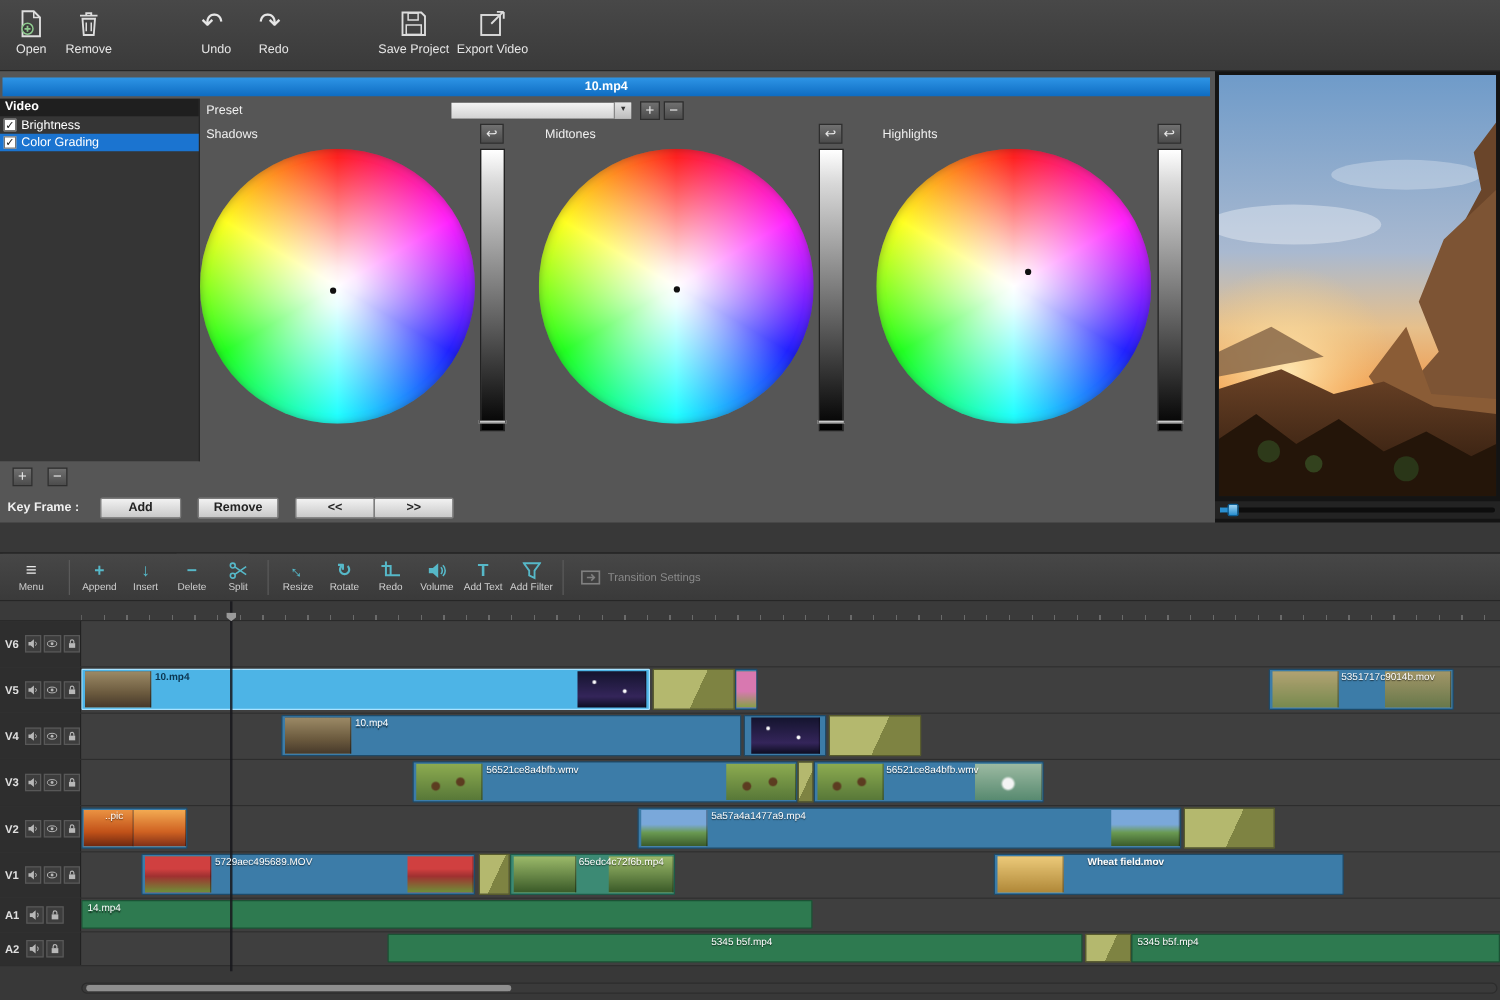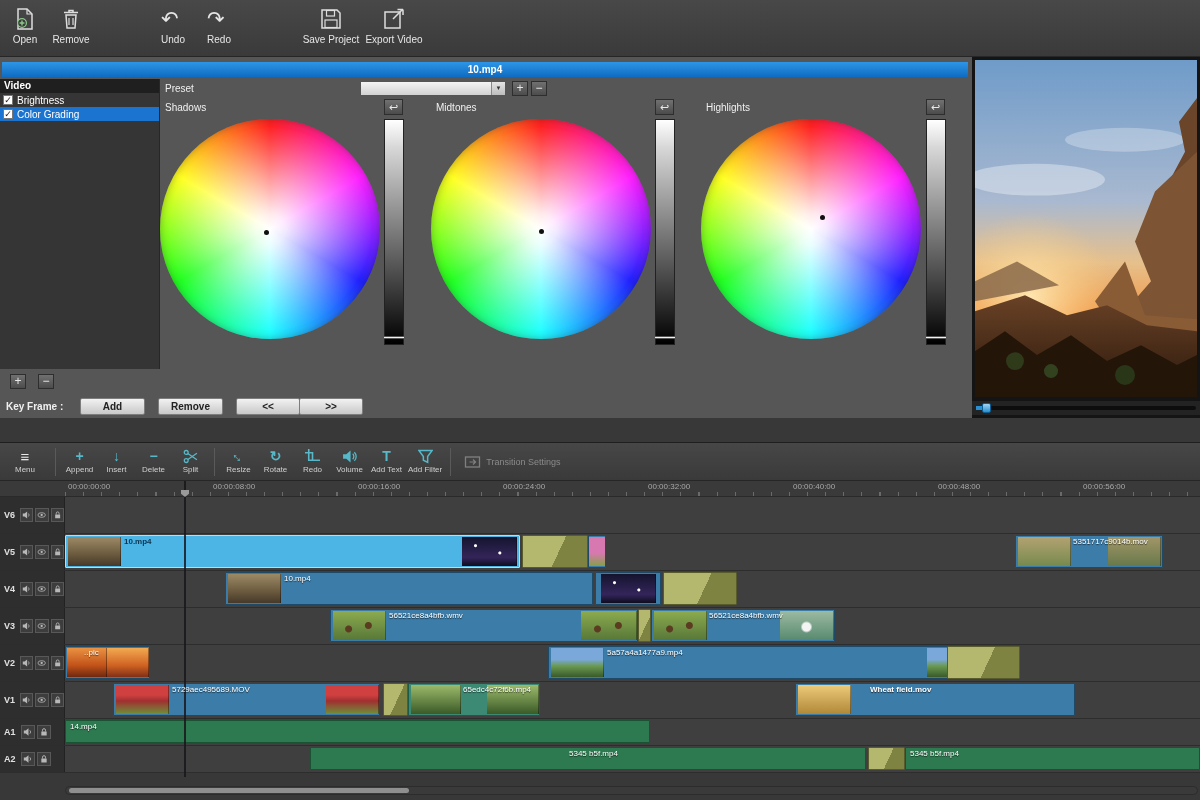--- a/index.html
+++ b/index.html
@@ -420,30 +420,20 @@
       <svg viewBox="0 0 16 14">
           <rect x="1" y="2" width="14" height="10" fill="none" stroke="#808080" stroke-width="1.3"></rect>
           <path d="M5 7h6M8.5 4.5L11 7l-2.5 2.5" stroke="#808080" fill="none" stroke-width="1.2"></path>
         </svg>
     </span>
     <span>Transition Settings</span>
   </div>
 </div>
 
 <div id="ruler">
-  <div id="ruler-labels">
-      <span class="ruler-label" style="left: 3px;">00:00:00:00</span>
-      <span class="ruler-label" style="left: 148px;">00:00:08:00</span>
-      <span class="ruler-label" style="left: 293px;">00:00:16:00</span>
-      <span class="ruler-label" style="left: 438px;">00:00:24:00</span>
-      <span class="ruler-label" style="left: 583px;">00:00:32:00</span>
-      <span class="ruler-label" style="left: 728px;">00:00:40:00</span>
-      <span class="ruler-label" style="left: 873px;">00:00:48:00</span>
-      <span class="ruler-label" style="left: 1018px;">00:00:56:00</span>
-    </div>
   <div id="ruler-ticks"></div>
 </div>
 <div id="tracks">
     <div class="track-row video">
       <div class="track-head">
         <span class="track-name">V6</span>
         <span class="track-icon">
           <svg viewBox="0 0 12 12">
             <path d="M1 4.2h2.3L6.6 1.4v9.2L3.3 7.8H1z" fill="#b8b8b8"></path>
             <path d="M8.2 4a2.8 2.8 0 010 4" stroke="#b8b8b8" fill="none" stroke-width="1"></path>
@@ -593,21 +583,21 @@
             <path d="M4.2 5.4V3.8a1.8 1.8 0 013.6 0v1.6" stroke="#b8b8b8" fill="none" stroke-width="1.1"></path>
           </svg>
         </span>
       </div>
       <div class="track-body">
         <div class="clip video" style="left: 0px; width: 85px;">
           <div class="thumb sunset" style="left: 1px; width: 40px;"></div>
           <div class="thumb sunset2" style="left: 41px; width: 42px;"></div>
           <span class="clip-label" style="left: 18px;">..pic</span>
         </div>
-        <div class="clip video" style="left: 445px; width: 435px; margin-left: 38px;">
+        <div class="clip video" style="left: 445px; width: 435px;">
           <div class="thumb valley" style="left: 2px; width: 53px;"></div>
           <div class="thumb valley" style="left: 378px; width: 55px;"></div>
           <span class="clip-label" style="left: 58px;">5a57a4a1477a9.mp4</span>
         </div>
         <div class="clip transition" style="left: 882px; width: 73px;"></div>
       </div>
     </div>
     <div class="track-row video">
       <div class="track-head">
         <span class="track-name">V1</span>

